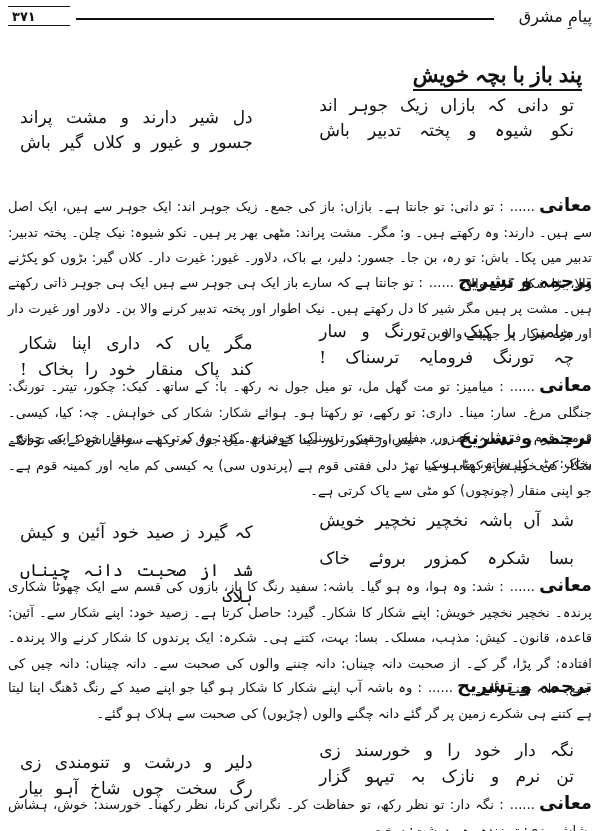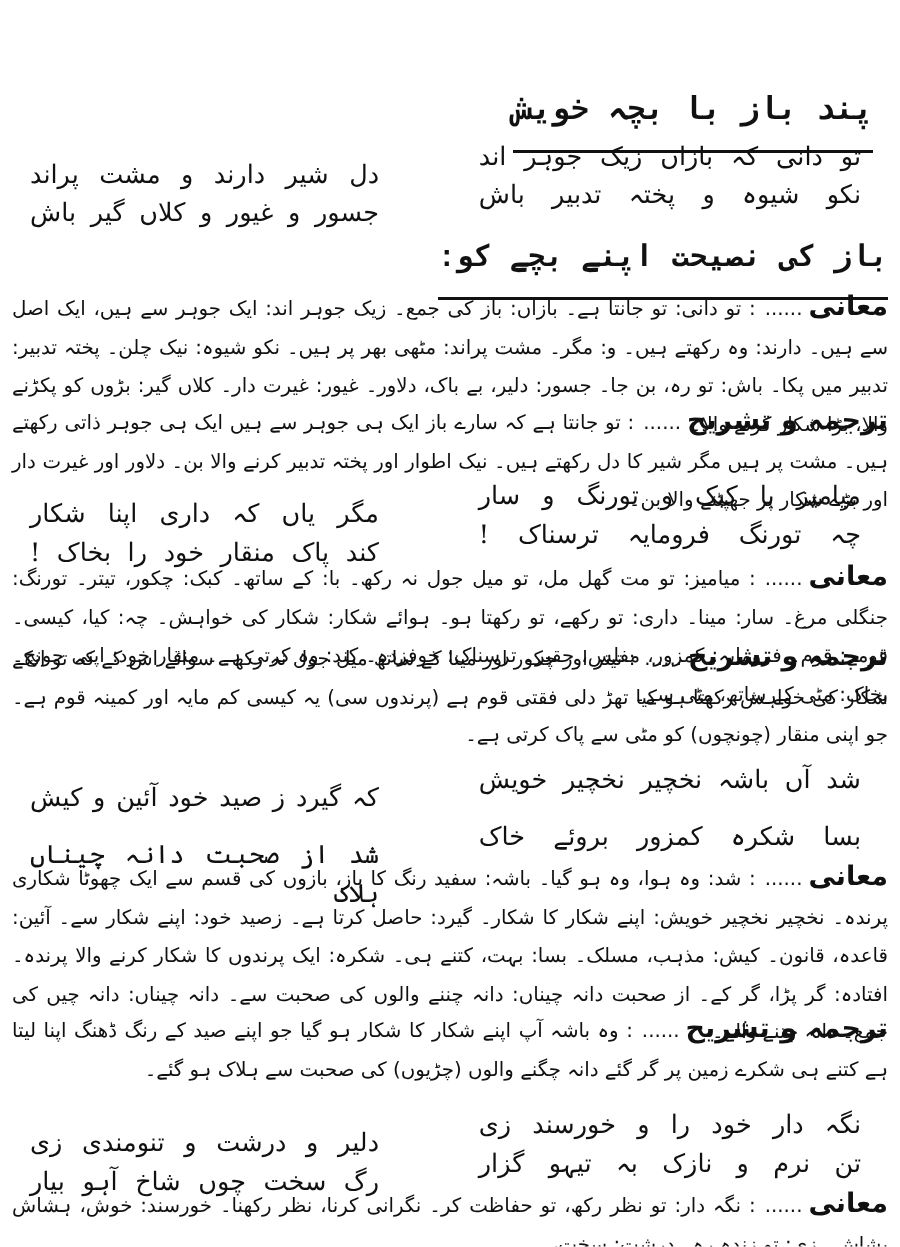--- a/index.html
+++ b/index.html
@@ -22,22 +22,22 @@
     border-top: 2px solid #111;
   }
   .book-title {
     position: absolute; right: 2px; top: 0; font-size: 16px; line-height: 22px;
     direction: rtl; font-family: "DejaVu Sans", sans-serif;
   }
 
   
   .heading {
     position: absolute; right: 18px; font-size: 20px; font-weight: bold;
-    border-bottom: 2px solid #111; line-height: 26px; padding-bottom: 12px;
-    direction: rtl; font-family: Liberation Mono, monospace;
+    border-bottom: 2px solid #111; line-height: 26px; padding-bottom: 1px;
+    direction: rtl; font-family: Liberation Sans, sans-serif;
   }
 
   
   .couplet {
     position: absolute; left: 20px; right: 26px; height: 26px;
     direction: rtl; font-size: 17px; line-height: 26px;
     font-family: "DejaVu Serif", serif;
   }
   .couplet .h1 { position: absolute; right: 0; width: 46%; text-align: justify; text-align-last: justify; }
   .couplet .h2 { position: absolute; left: 0; width: 42%; text-align: justify; text-align-last: justify; margin-top: 12px; }
@@ -52,33 +52,37 @@
     font-weight: bold; font-size: 18px; font-family: "DejaVu Sans", sans-serif;
     letter-spacing: 0.5px; margin-left: 4px;
   }
   .dots { margin-left: 6px; }
 </style>
 </head>
 <body>
 
 <div class="page">
 
+  <div class="header">
+    <div class="page-num">۳۷۱</div>
+    <div class="header-rule"></div>
+    <div class="book-title">پیامِ مشرق</div>
+  </div>
 
   <div class="heading" style="top:62px; font-size:21px;">پند باز با بچہ خویش</div>
 
   <div class="couplet" style="top:92px;">
     <span class="h1">تو دانی کہ بازاں زیک جوہر اند</span>
     <span class="h2">دل شیر دارند و مشت پراند</span>
   </div>
   <div class="couplet" style="top:117px;">
     <span class="h1">نکو شیوہ و پختہ تدبیر باش</span>
     <span class="h2">جسور و غیور و کلاں گیر باش</span>
   </div>
 
-  <div class="heading" style="top:160px; right:8px;">باز کی نصیحت اپنے بچے کو:</div>
 
   <div class="para" style="top:192px;">
     <span class="label">معانی</span><span class="dots">......</span><span>: تو دانی: تو جانتا ہے۔ بازاں: باز کی جمع۔ زیک جوہر اند: ایک جوہر سے ہیں، ایک اصل سے ہیں۔ دارند: وہ رکھتے ہیں۔ و: مگر۔ مشت پراند: مٹھی بھر پر ہیں۔ نکو شیوہ: نیک چلن۔ پختہ تدبیر: تدبیر میں پکا۔ باش: تو رہ، بن جا۔ جسور: دلیر، بے باک، دلاور۔ غیور: غیرت دار۔ کلاں گیر: بڑوں کو پکڑنے والا، بڑا شکار کرنے والا۔</span>
   </div>
 
   <div class="para" style="top:268px;">
     <span class="label">ترجمہ و تشریح</span><span class="dots">......</span><span>: تو جانتا ہے کہ سارے باز ایک ہی جوہر سے ہیں ایک ہی جوہر ذاتی رکھتے ہیں۔ مشت پر ہیں مگر شیر کا دل رکھتے ہیں۔ نیک اطوار اور پختہ تدبیر کرنے والا بن۔ دلاور اور غیرت دار اور بڑے شکار پر جھپٹنے والا بن۔</span>
   </div>
 
   <div class="couplet" style="top:318px;">

